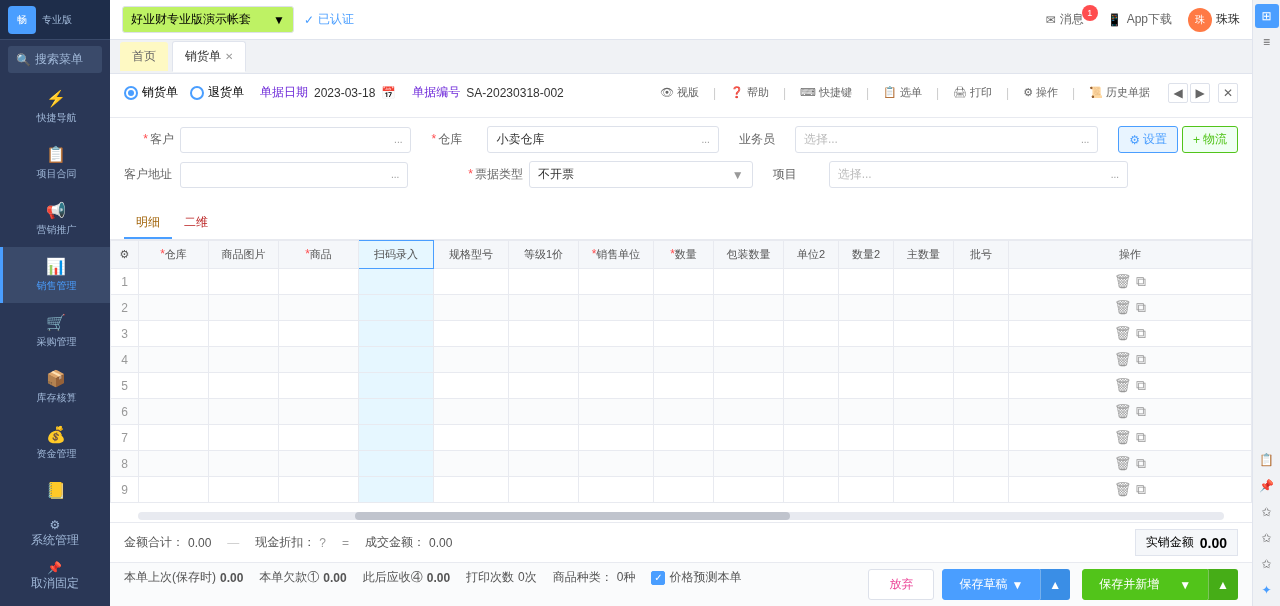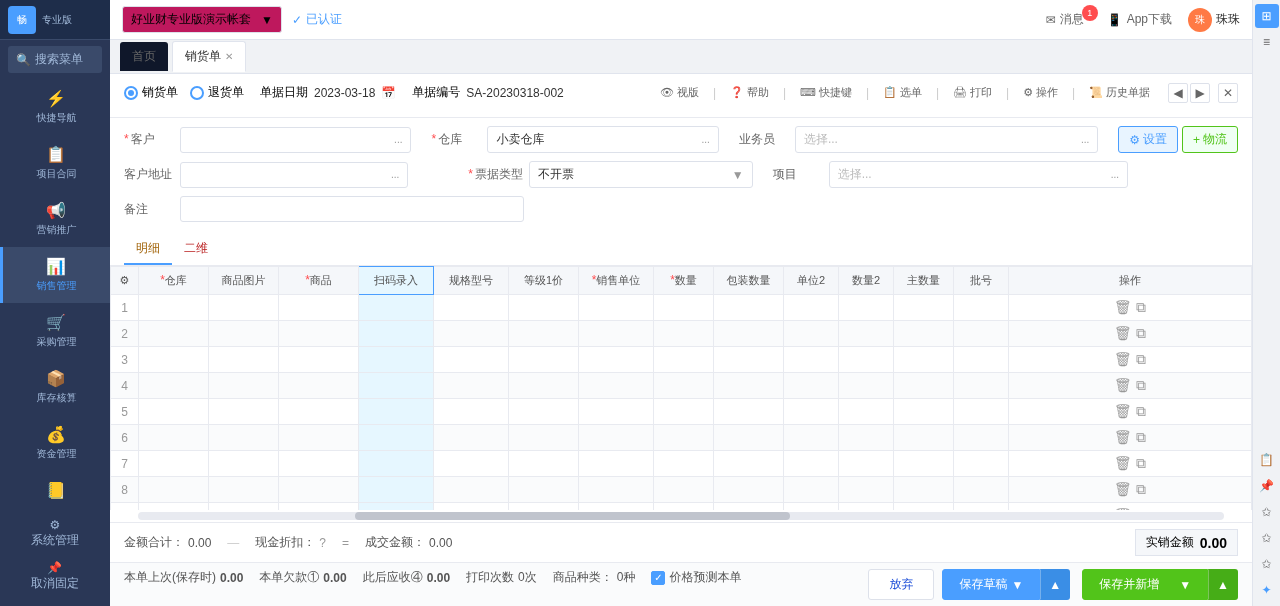--- a/index.html
+++ b/index.html
@@ -19,46 +19,46 @@
     .sidebar-item-label { font-size: 10px; text-align: center; }
     .sidebar-footer { padding: 8px; }
     .sidebar-footer-item { display: flex; flex-direction: column; align-items: center; padding: 6px; color: #a0b8d8; cursor: pointer; font-size: 10px; }
     
     
     .main { flex: 1; display: flex; flex-direction: column; height: 100%; overflow: hidden; }
     
     
     .topbar { background: #fff; height: 40px; display: flex; align-items: center; padding: 0 12px; border-bottom: 1px solid #e0e4ed; gap: 10px; justify-content: space-between; flex-shrink: 0; }
     .topbar-left { display: flex; align-items: center; gap: 10px; }
-    .topbar-selector { display: flex; align-items: center; gap: 10px; background: #be185d; border: 1px solid #dde1ea; border-radius: 3px; padding: 4px 8px; cursor: pointer; }
+    .topbar-selector { display: flex; align-items: center; gap: 22px; background: #bef264; border: 1px solid #dde1ea; border-radius: 3px; padding: 4px 8px; cursor: pointer; }
     .topbar-cert { display: flex; align-items: center; gap: 4px; color: #4a9eff; font-size: 12px; }
     .topbar-right { display: flex; align-items: center; gap: 16px; }
     .topbar-action { display: flex; align-items: center; gap: 4px; color: #666; cursor: pointer; font-size: 12px; position: relative; }
     .topbar-badge { background: #ff4d4f; color: white; border-radius: 50%; width: 16px; height: 16px; display: flex; align-items: center; justify-content: center; font-size: 9px; position: absolute; top: -6px; right: -6px; }
     .topbar-user { display: flex; align-items: center; gap: 4px; color: #333; cursor: pointer; }
     .topbar-avatar { width: 24px; height: 24px; background: #ff7a45; border-radius: 50%; display: flex; align-items: center; justify-content: center; color: white; font-size: 10px; }
     
     
     .tabbar { background: #f0f2f5; height: 34px; display: flex; align-items: center; padding: 0 10px; border-bottom: 1px solid #e0e4ed; flex-shrink: 0; gap: 4px; }
-    .tab-item { padding: 6px 12px; border-radius: 3px 3px 0 0; cursor: pointer; color: #666; background: #0f172a; font-size: 12px; display: flex; align-items: center; gap: 4px; }
+    .tab-item { padding: 6px 12px; border-radius: 3px 3px 0 0; cursor: pointer; color: #666; background: #fef9c3; font-size: 12px; display: flex; align-items: center; gap: 4px; }
     .tab-item.active { background: #fff; color: #333; border: 1px solid #e0e4ed; border-bottom: 1px solid #fff; }
     .tab-close { color: #999; font-size: 10px; }
     
     
     .content { flex: 1; background: #fff; overflow: hidden; display: flex; flex-direction: column; }
     
     
     .form-header { padding: 8px 14px; border-bottom: 1px solid #e8eaf0; flex-shrink: 0; }
     .form-header-row1 { display: flex; align-items: center; gap: 16px; margin-bottom: 6px; }
     .radio-group { display: flex; align-items: center; gap: 12px; }
     .radio-item { display: flex; align-items: center; gap: 4px; cursor: pointer; }
     .radio-dot { width: 14px; height: 14px; border-radius: 50%; border: 2px solid #4a9eff; display: flex; align-items: center; justify-content: center; }
     .radio-dot.checked::after { content: ''; width: 6px; height: 6px; background: #4a9eff; border-radius: 50%; }
     .form-field-group { display: flex; align-items: center; gap: 6px; }
-    .form-label { color: #000000; }
+    .form-label { color: #6d28d9; }
     .form-value { color: #333; font-weight: 500; }
     .header-action-btn { display: flex; align-items: center; gap: 3px; color: #666; cursor: pointer; font-size: 11px; padding: 3px 6px; border-radius: 2px; }
     .nav-arrows { display: flex; gap: 2px; margin-left: 4px; }
     .nav-arrow { width: 20px; height: 20px; border: 1px solid #dde1ea; border-radius: 2px; display: flex; align-items: center; justify-content: center; cursor: pointer; color: #666; }
     .close-btn { width: 20px; height: 20px; border: 1px solid #dde1ea; border-radius: 2px; display: flex; align-items: center; justify-content: center; cursor: pointer; color: #666; }
     
     
     .form-fields { padding: 8px 14px; flex-shrink: 0; }
     .form-row { display: flex; align-items: center; gap: 20px; margin-bottom: 8px; }
     .field-item { display: flex; align-items: center; gap: 6px; flex: 1; }
@@ -95,21 +95,21 @@
     .summary-right { display: flex; align-items: center; gap: 10px; }
     .actual-amount-box { display: flex; align-items: center; gap: 6px; background: #f5f7fa; border: 1px solid #e0e4ed; border-radius: 0; padding: 4px 10px; }
     
     
     .footer { padding: 6px 14px; border-top: 1px solid #e8eaf0; background: #fafbfc; flex-shrink: 0; display: flex; align-items: flex-start; justify-content: space-between; }
     .footer-left { display: flex; align-items: center; gap: 16px; color: #555; font-size: 11px; }
     .footer-right { display: flex; align-items: center; gap: 8px; }
     .footer-info { display: flex; align-items: center; gap: 4px; }
     .footer-check { display: flex; align-items: center; gap: 4px; }
     .checkbox { width: 14px; height: 14px; border: 1px solid #4a9eff; background: #4a9eff; display: flex; align-items: center; justify-content: center; border-radius: 2px; }
-    .btn-abandon { padding: 6px 20px; border: 1px solid #dde1ea; background: #fff; border-radius: 3px; cursor: pointer; color: #1d4ed8; }
+    .btn-abandon { padding: 6px 20px; border: 1px solid #dde1ea; background: #fff; border-radius: 3px; cursor: pointer; color: #ec4899; }
     .btn-save-draft { padding: 6px 16px; border: 1px solid #4a9eff; background: #4a9eff; color: white; border-radius: 3px 0 0 3px; cursor: pointer; display: flex; align-items: center; gap: 4px; }
     .btn-save-draft-arrow { padding: 6px 8px; background: #3a8ee6; border: 1px solid #3a8ee6; color: white; border-radius: 0 3px 3px 0; cursor: pointer; border-left: 1px solid rgba(255,255,255,0.3); }
     .btn-save-new { padding: 6px 16px; border: 1px solid #52c41a; background: #52c41a; color: white; border-radius: 3px 0 0 3px; cursor: pointer; margin-left: 4px; display: flex; align-items: center; gap: 20px; }
     .btn-save-new-arrow { padding: 6px 8px; background: #46ad17; border: 1px solid #46ad17; color: white; border-radius: 0 3px 3px 0; cursor: pointer; border-left: 1px solid rgba(255,255,255,0.3); }
     
     
     .right-panel { width: 28px; background: #f0f2f5; border-left: 1px solid #e0e4ed; display: flex; flex-direction: column; align-items: center; padding: 4px 0; gap: 2px; flex-shrink: 0; }
     .right-panel-btn { width: 24px; height: 24px; border-radius: 3px; display: flex; align-items: center; justify-content: center; cursor: pointer; color: #666; font-size: 12px; }
     .right-panel-btn.active { background: #4a9eff; color: white; }
     
@@ -264,21 +264,21 @@
             <div class="nav-arrow">◀</div>
             <div class="nav-arrow">▶</div>
           </div>
           <div class="close-btn">✕</div>
         </div>
       </div>
     </div>
 
     <div class="form-fields">
       <div class="form-row">
-        <div class="field-item" style="flex:1.2;">
+        <div class="field-item" style="flex:1.2;text-align:right;">
           <span class="field-label required">客户</span>
           <div class="field-input" style="flex:1;">
             <span class="field-input-placeholder"></span>
             <span class="field-dots">...</span>
           </div>
         </div>
         <div class="field-item" style="flex:1.2;">
           <span class="field-label required">仓库</span>
           <div class="field-input" style="flex:1;">
             <span class="field-value-text">小卖仓库</span>
@@ -319,28 +319,20 @@
           </div>
         </div>
         <div class="field-item" style="flex:1.5;">
           <span class="field-label">项目</span>
           <div class="field-input" style="flex:1;">
             <span class="field-input-placeholder">选择...</span>
             <span class="field-dots">...</span>
           </div>
         </div>
         <div style="width:90px;"></div>
-      </div>
-      <div class="form-row" style="margin-bottom:0;">
-        <div class="field-item" style="flex:0 0 auto;min-width:400px;">
-          <span class="field-label">备注</span>
-          <div class="field-input" style="width:300px;">
-            <span></span>
-          </div>
-        </div>
       </div>
     </div>
 
     <div class="detail-tabs">
       <div class="detail-tab active">
         <span>明细</span>
       </div>
       <div class="detail-tab">
         <span>二维</span>
       </div>

